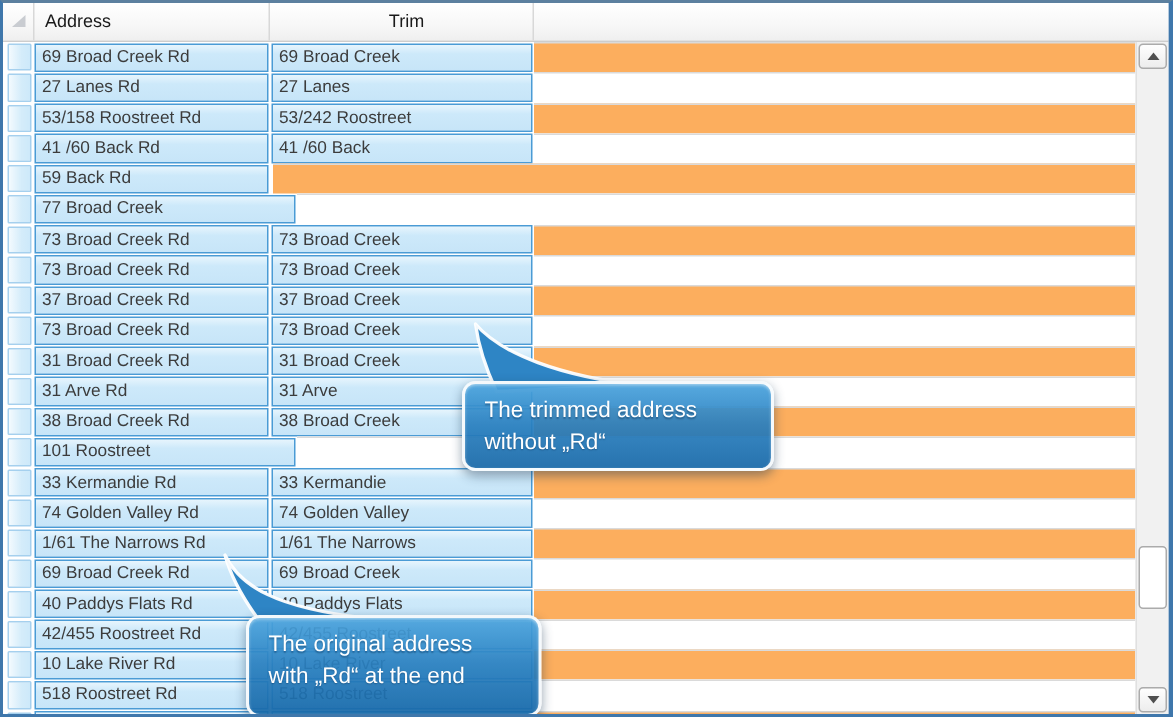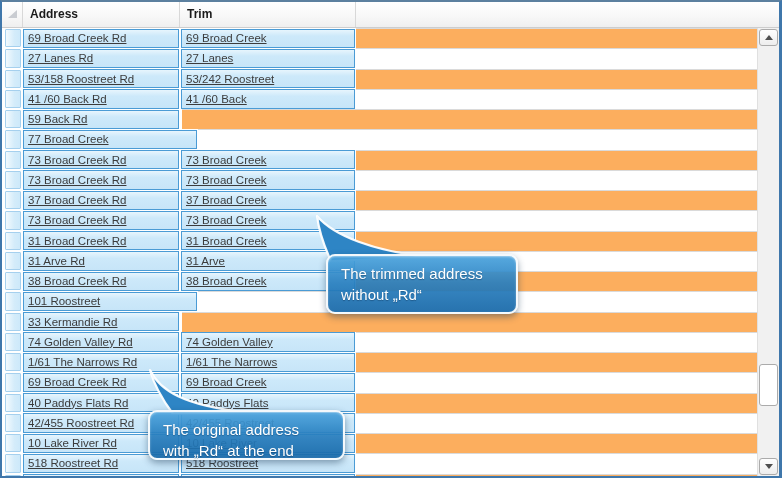--- a/index.html
+++ b/index.html
@@ -6,48 +6,48 @@
   .screen{position:relative;width:782px;height:478px;box-sizing:border-box;
     border-top:2px solid var(--border-top);border-left:2px solid var(--border-side);
     border-right:3px solid var(--border-side);border-bottom:2px solid var(--border-side);
     background:#fff;overflow:hidden;}
   
   .header-row{position:absolute;top:0;left:0;right:0;height:26px;display:flex;
     background:linear-gradient(#ffffff,#f7f7f7 60%,#efefef);border-bottom:1px solid #cdcdcd;box-sizing:border-box;}
   .corner{width:21px;border-right:1px solid #d8d8d8;position:relative;box-sizing:border-box;}
   .corner-tri{position:absolute;left:6px;top:8px;width:0;height:0;
     border-left:9px solid transparent;border-bottom:8px solid #c9ccd1;}
-  .col-h{box-sizing:border-box;border-right:1px solid #d8d8d8;font-weight:bold;font-size:12px;
+  .col-h{box-sizing:border-box;border-right:1px solid #d8d8d8;font-weight:normal;font-size:12px;
     color:#1a1a1a;padding:5px 0 0 7px;white-space:nowrap;overflow:hidden;}
   .col-h.addr-h{width:157px;}
-  .col-h.trim-h{width:176px;}
+  .col-h.trim-h{width:176px;text-align:center;}
   .col-h.rest-h{flex:1;border-right:none;}
   
   .body{position:absolute;top:26px;left:0;right:22px;bottom:0;overflow:hidden;}
   .row{display:flex;height:20.25px;box-sizing:border-box;align-items:stretch;}
   .rh{width:16px;margin:1px 2px 1px 3px;border:1px solid #a5d0ee;border-radius:1px;
     background:linear-gradient(to right,#f3fafe,#d4ecfa 60%,#cde9fa);box-sizing:border-box;}
   .cell{box-sizing:border-box;border:1px solid var(--cell-border);
     background:linear-gradient(to bottom,#e7f5fd 0%,var(--cell-fill) 35%,#c7e5f8 100%);
     font-size:11.5px;color:#3c3c3c;padding-left:4px;margin:0.5px 0;
-    display:flex;align-items:center;white-space:nowrap;overflow:hidden;text-decoration:underline;}
+    display:flex;align-items:center;white-space:nowrap;overflow:hidden;}
   .cell.addr{width:156px;margin-right:2px;}
   .cell.trim{width:174px;}
   .stripe{flex:1;margin-left:1px;border-top:1px solid #dadada;background:#fff;box-sizing:border-box;}
   .row.orange .stripe{background:var(--stripe-orange);}
   
   .tails{position:absolute;left:0;top:0;pointer-events:none;}
   .callout{position:absolute;box-sizing:border-box;border-radius:9px;
     border:2px solid rgba(255,255,255,0.95);
     background:linear-gradient(180deg,rgba(74,163,221,0.93) 0%,rgba(41,127,191,0.93) 48%,rgba(23,104,168,0.93) 100%);
     box-shadow:0 3px 7px rgba(25,55,85,0.45), inset 0 1px 2px rgba(255,255,255,0.45);
     color:#fff;font-size:15px;line-height:21px;padding:7px 0 0 13px;
     text-shadow:0 1px 1px rgba(0,30,60,0.35);white-space:nowrap;}
-  .c1{left:324px;top:252px;width:192px;height:60px;}
-  .c2{left:146px;top:408px;width:197px;height:50px;}
+  .c1{left:306px;top:252px;width:208px;height:60px;}
+  .c2{left:162px;top:408px;width:197px;height:68px;}
   
   .scrollbar{position:absolute;top:26px;right:0;bottom:0;width:22px;background:#f1f1f1;
     border-left:1px solid #e0e0e0;box-sizing:border-box;}
   .sb-btn{position:absolute;left:1px;width:19px;height:17px;box-sizing:border-box;border-radius:3px;
     border:1px solid #ababab;background:linear-gradient(#fefefe,#ededed);
     display:flex;align-items:center;justify-content:center;}
   .sb-btn.up{top:1px;}
   .sb-btn.down{bottom:1px;}
   .tri-up{width:0;height:0;border-left:4px solid transparent;border-right:4px solid transparent;border-bottom:5px solid #4f4f4f;}
   .tri-down{width:0;height:0;border-left:4px solid transparent;border-right:4px solid transparent;border-top:5px solid #4f4f4f;}
@@ -161,20 +161,21 @@
 
       <div class="row">
         <div class="rh"></div>
         <div class="cell trim">101 Roostreet</div>
         <div class="stripe"></div>
       </div>
 
       <div class="row orange">
         <div class="rh"></div>
         <div class="cell addr">33 Kermandie Rd</div>
+        <div class="cell trim">33 Kermandie</div>
         <div class="stripe"></div>
       </div>
 
       <div class="row">
         <div class="rh"></div>
         <div class="cell addr">74 Golden Valley Rd</div>
         <div class="cell trim">74 Golden Valley</div>
         <div class="stripe"></div>
       </div>
 

